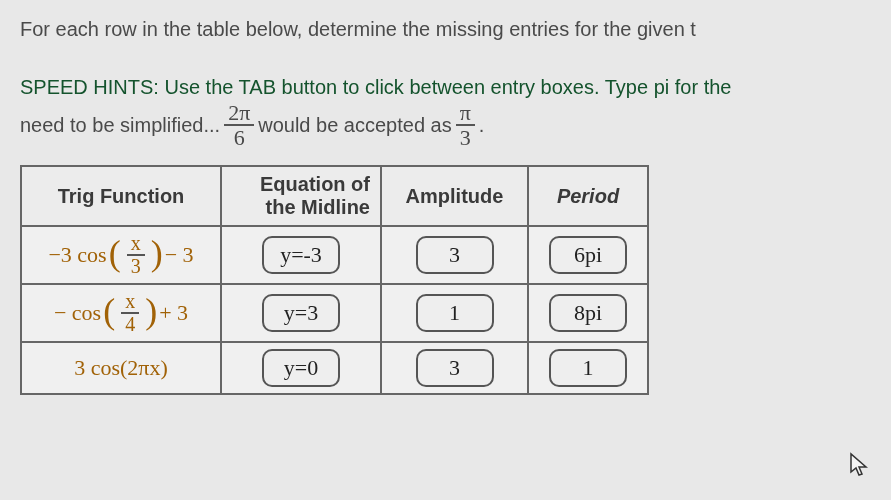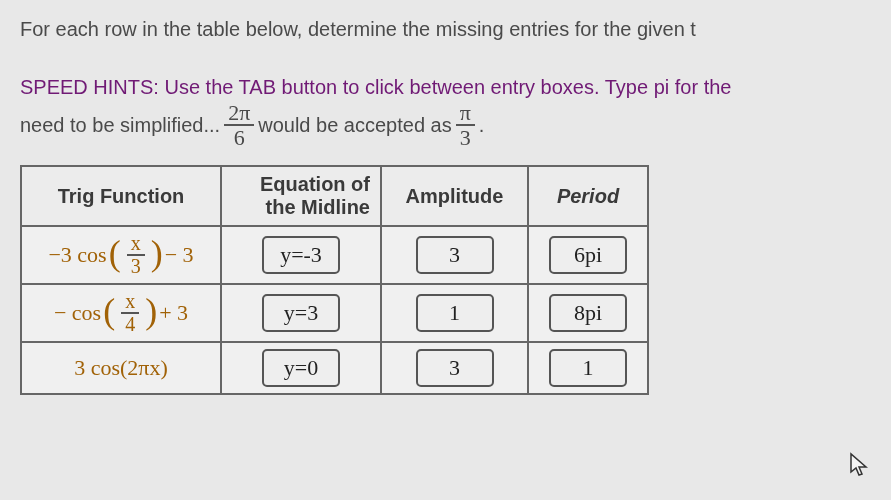--- a/index.html
+++ b/index.html
@@ -16,21 +16,21 @@
       padding: 18px 20px 0 20px;
     }
     .instruction {
       font-size: 20px;
       color: #4a4a4a;
       margin-bottom: 30px;
       white-space: nowrap;
     }
     .hints-line {
       font-size: 20px;
-      color: #701a75;
+      color: #14532d;
       white-space: nowrap;
       line-height: 1.6;
     }
     .hints-label { font-weight: normal; }
     .frac-line {
       font-size: 20px;
       color: #4a4a4a;
       display: flex;
       align-items: center;
       flex-wrap: nowrap;
@@ -78,21 +78,21 @@
       color: #a16207;
       display: inline-flex;
       align-items: center;
       gap: 2px;
     }
     .math .paren { font-size: 36px; line-height: 0.6; position: relative; top: -1px; }
     .math .frac { font-size: 20px; }
 
     .answer-box {
       border: 2px solid #555;
-      border-radius: 5px;
+      border-radius: 10px;
       padding: 4px 12px;
       min-width: 78px;
       min-height: 38px;
       display: inline-flex;
       align-items: center;
       justify-content: center;
       background: #eee;
       font-family: 'Comic Sans MS', 'Segoe Script', cursive;
       font-size: 22px;
       color: #222;

